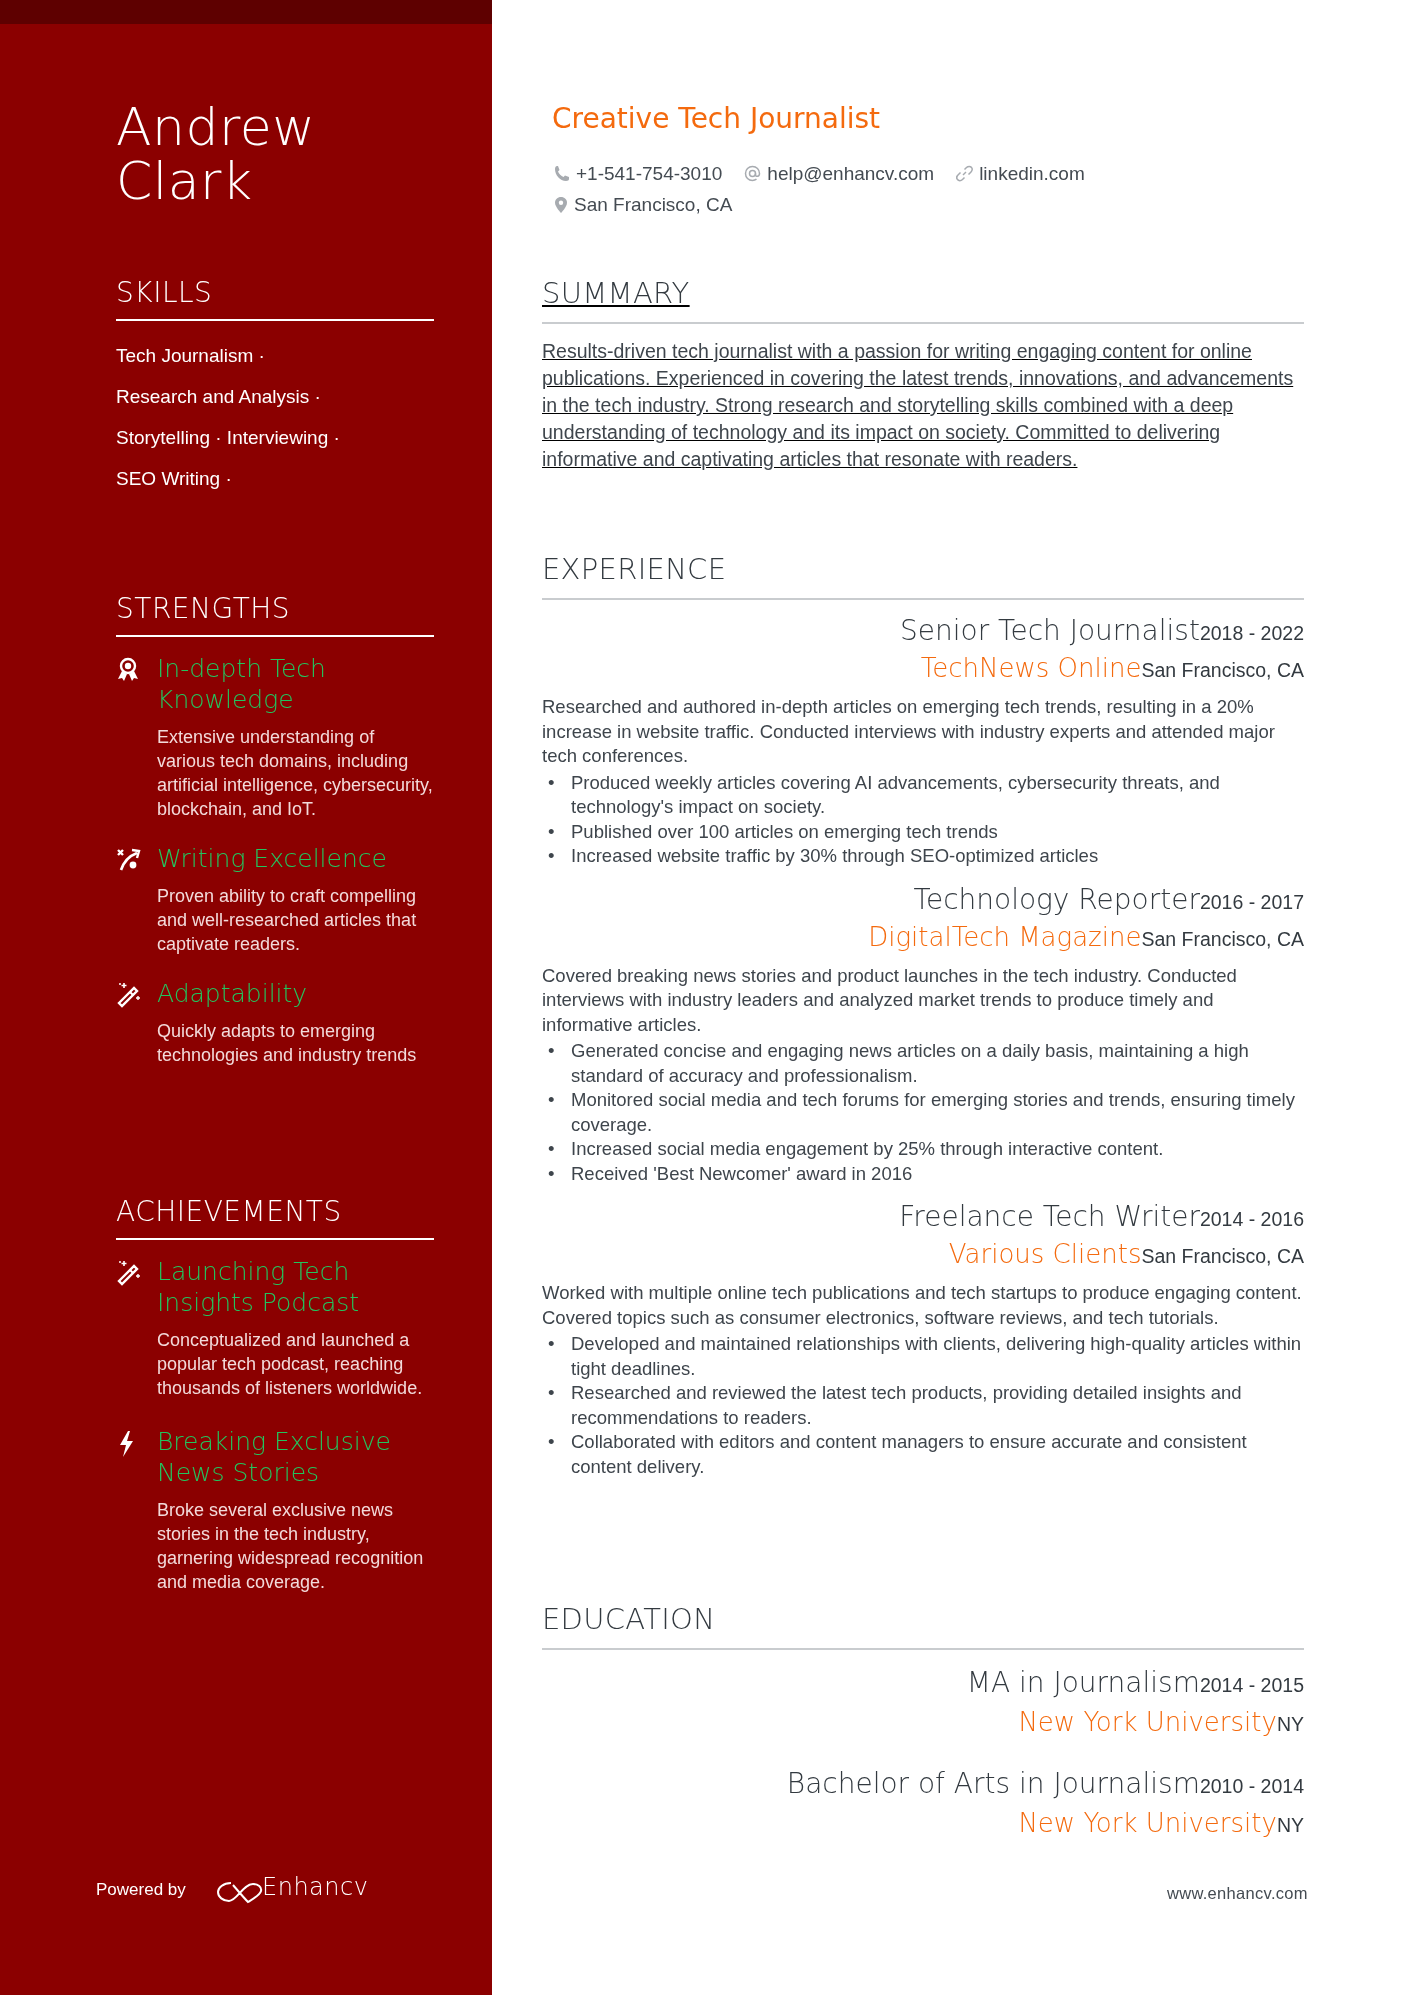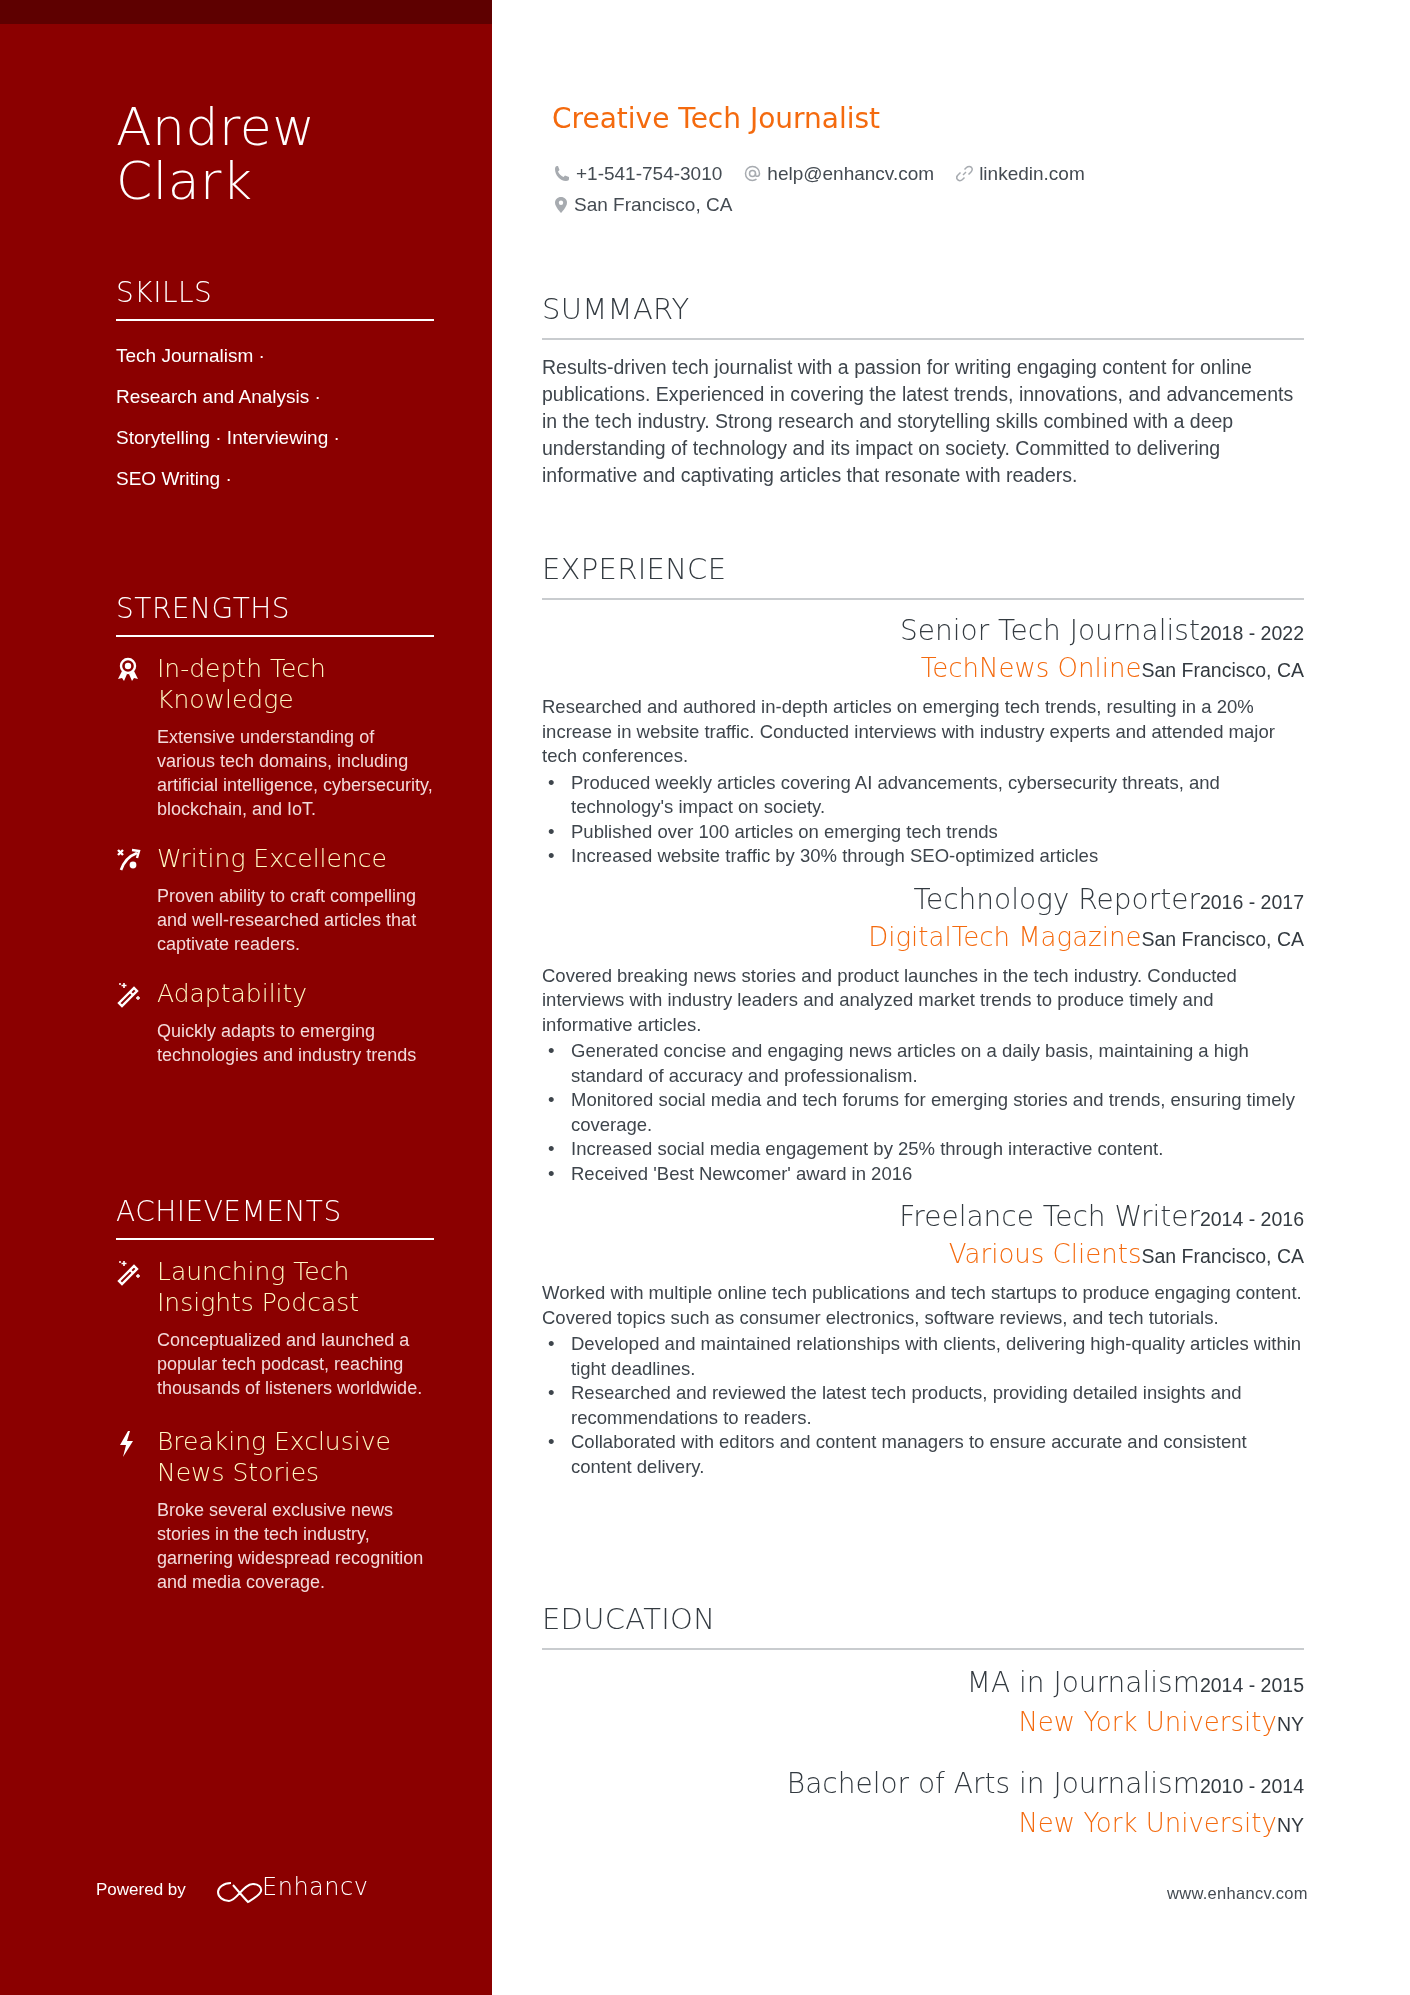--- a/index.html
+++ b/index.html
@@ -16,21 +16,21 @@
 
   .skills-section { position: absolute; left: 116px; top: 276px; width: 318px; }
   .skills-list { margin-top: 14px; }
   .skill-line { font-size: 19px; line-height: 41px; color: #fff; }
 
   .strengths-section { position: absolute; left: 116px; top: 592px; width: 318px; }
   .ach-section { position: absolute; left: 116px; top: 1195px; width: 318px; }
 
   .sb-item { position: relative; padding-left: 41px; margin-top: 18px; }
   .sb-item .icon { position: absolute; left: 0; top: 4px; width: 24px; height: 26px; }
-  .sb-item-title { font-family: "DejaVu Sans", sans-serif; font-size: 25px; font-weight: 300; line-height: 31px; color: #fef9c3; }
+  .sb-item-title { font-family: "DejaVu Sans", sans-serif; font-size: 25px; font-weight: 300; line-height: 31px; color: #22c55e; }
   .sb-item-desc { font-size: 18px; line-height: 24px; color: #F3DADA; margin-top: 10px; }
 
   .powered { position: absolute; left: 96px; top: 1880px; font-size: 17px; color: #fff; }
   .enhancv-logo { position: absolute; left: 215px; top: 1879px; width: 50px; height: 26px; }
   .enhancv-word { position: absolute; left: 262px; top: 1873px; font-family: "DejaVu Sans", sans-serif; font-size: 24px; font-weight: 300; color: #fff; letter-spacing: 0.5px; }
 
   .main { position: absolute; left: 542px; top: 0; width: 762px; }
   .job-title-header { position: absolute; left: 10px; top: 102px; font-family: "DejaVu Sans", sans-serif; font-size: 28px; color: #F46A0E; font-weight: 400; }
   .contacts { position: absolute; left: 12px; top: 158px; width: 700px; font-size: 19px; color: #444B52; }
   .contact-row { display: flex; align-items: center; height: 31px; }
@@ -189,21 +189,21 @@
       <span class="contact">
         <svg width="14" height="18" viewBox="0 0 14 18">
             <path d="M7 1 C3.5 1,1 3.5,1 6.8 C1 11,7 17,7 17 C7 17,13 11,13 6.8 C13 3.5,10.5 1,7 1 Z" fill="#A7ABB0"></path>
             <circle cx="7" cy="6.8" r="2.2" fill="#fff"></circle>
           </svg>
         <span>San Francisco, CA</span>
       </span>
     </div>
   </div>
 
-  <section class="section" style="top:292px;">
+  <section class="section" style="top:276px;text-decoration:underline;">
     <h2 class="sec-heading">SUMMARY</h2>
     <p class="summary-text">Results-driven tech journalist with a passion for writing engaging content for online publications. Experienced in covering the latest trends, innovations, and advancements in the tech industry. Strong research and storytelling skills combined with a deep understanding of technology and its impact on society. Committed to delivering informative and captivating articles that resonate with readers.</p>
   </section>
 
   <section class="section" style="top:552px;">
     <h2 class="sec-heading">EXPERIENCE</h2>
 
     <div class="entry" style="margin-top:14px;">
       <div class="entry-row">
         <span class="entry-role">Senior Tech Journalist</span>

